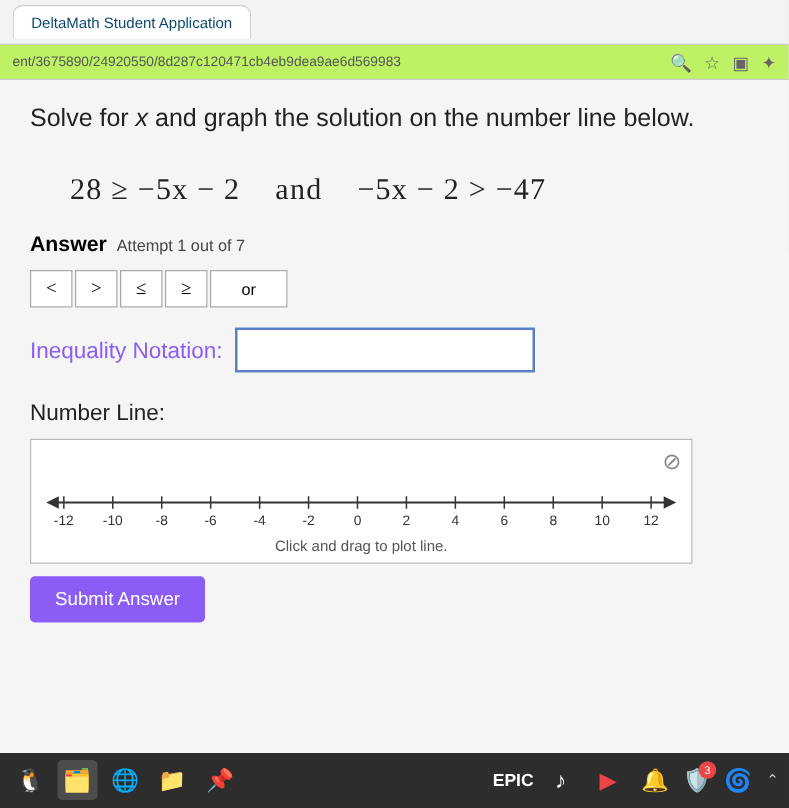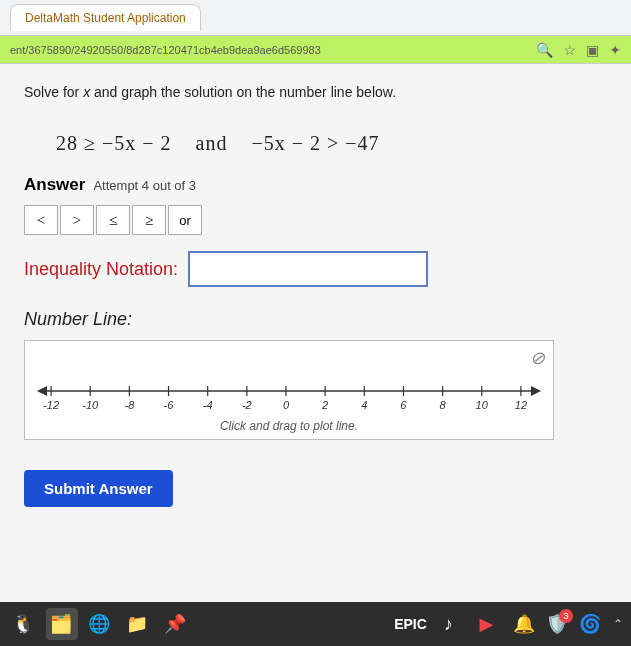--- a/index.html
+++ b/index.html
@@ -21,21 +21,21 @@
       border-bottom: 1px solid #ccc;
       font-family: Arial, sans-serif;
       font-size: 12px;
       color: #444;
     }
     .browser-tab {
       background: #fff;
       border-radius: 8px 8px 0 0;
       padding: 6px 14px;
       font-size: 12px;
-      color: #a16207;
+      color: #0c4a6e;
       border: 1px solid #ccc;
       border-bottom: none;
     }
     .browser-url-bar {
       background: #bef264;
       height: 28px;
       display: flex;
       align-items: center;
       padding: 0 10px;
       border-bottom: 1px solid #ccc;
@@ -59,32 +59,32 @@
     }
 
     
     .main-content {
       background: #f5f5f5;
       padding: 20px 24px;
       min-height: 560px;
     }
 
     .problem-title {
-      font-size: 14px;
+      font-size: 20px;
       font-family: Arial, sans-serif;
       color: #222;
       margin-bottom: 32px;
       font-weight: normal;
     }
     .problem-title em {
       font-style: italic;
     }
 
     .equation-row {
-      font-size: 20px;
+      font-size: 24px;
       color: #222;
       margin: 8px 0 20px 32px;
       font-family: 'Times New Roman', serif;
       letter-spacing: 1px;
     }
 
     .answer-section {
       margin-top: 4px;
     }
 
@@ -117,21 +117,21 @@
       background: #fff;
       border: 1px solid #aaa;
       font-size: 15px;
       cursor: pointer;
       display: flex;
       align-items: center;
       justify-content: center;
       font-family: 'Times New Roman', serif;
     }
     .or-btn {
-      width: 34px;
+      width: 62px;
       height: 30px;
       background: #fff;
       border: 1px solid #aaa;
       font-size: 13px;
       font-family: Arial, sans-serif;
       cursor: pointer;
       display: flex;
       align-items: center;
       justify-content: center;
     }
@@ -139,37 +139,35 @@
     .inequality-notation-row {
       display: flex;
       align-items: center;
       gap: 10px;
       margin-bottom: 22px;
     }
     .inequality-label {
       font-size: 18px;
       font-family: Arial, sans-serif;
       font-weight: normal;
-      color: #b91c1c;
+      color: #8b5cf6;
       white-space: nowrap;
     }
     .inequality-input {
       width: 240px;
       height: 36px;
       border: 2px solid #5b7fc4;
       background: #fff;
       font-size: 16px;
       padding: 2px 6px;
       outline: none;
       font-family: 'Times New Roman', serif;
     }
 
     .number-line-section {
-      margin-bottom: 20px;
-      font-style: italic;
     }
     .number-line-label {
       font-size: 18px;
       font-family: Arial, sans-serif;
       color: #222;
       margin-bottom: 10px;
       font-weight: normal;
     }
     .number-line-box {
       background: #fff;
@@ -193,26 +191,26 @@
       bottom: 6px;
       left: 0;
       right: 0;
       text-align: center;
       font-size: 12px;
       color: #555;
       font-family: Arial, sans-serif;
     }
 
     .submit-btn {
-      background: #1d4ed8;
+      background: #8b5cf6;
       color: #fff;
       border: none;
       padding: 10px 20px;
       font-size: 15px;
-      font-weight: bold;
+      font-weight: normal;
       font-family: Arial, sans-serif;
       cursor: pointer;
       border-radius: 4px;
       margin-top: 10px;
     }
 
     
     .taskbar {
       background: #2d2d2d;
       height: 44px;
@@ -291,21 +289,21 @@
     <span>28 ≥ −5x − 2</span>
     &nbsp;&nbsp;
     <span>and</span>
     &nbsp;&nbsp;
     <span>−5x − 2 &gt; −47</span>
   </div>
 
   <div class="answer-section">
     <div class="answer-label-row">
       <span class="answer-label">Answer</span>
-      <span class="attempt-text">Attempt 4 out of 3</span>
+      <span class="attempt-text">Attempt 1 out of 7</span>
     </div>
 
     <div class="symbol-buttons">
       <button class="sym-btn">&lt;</button>
       <button class="sym-btn">&gt;</button>
       <button class="sym-btn">≤</button>
       <button class="sym-btn">≥</button>
       <button class="or-btn">or</button>
     </div>
 

